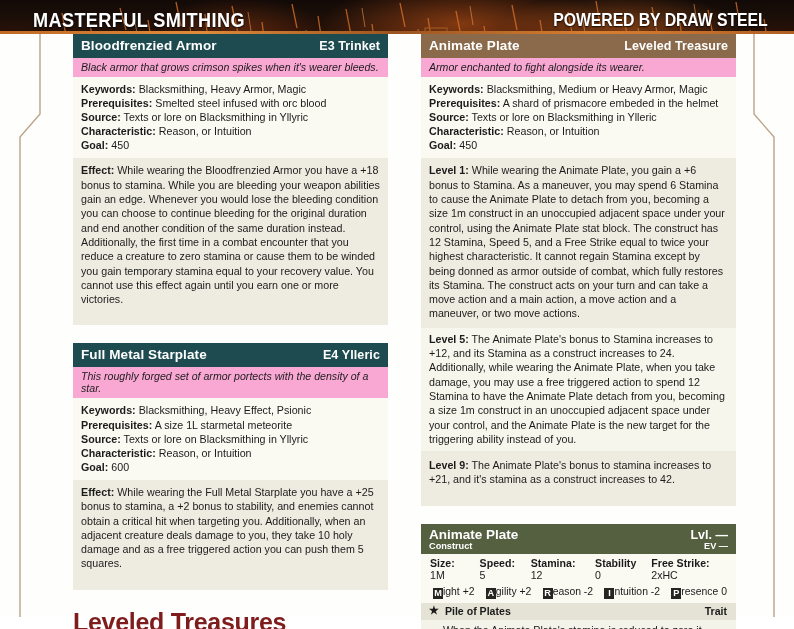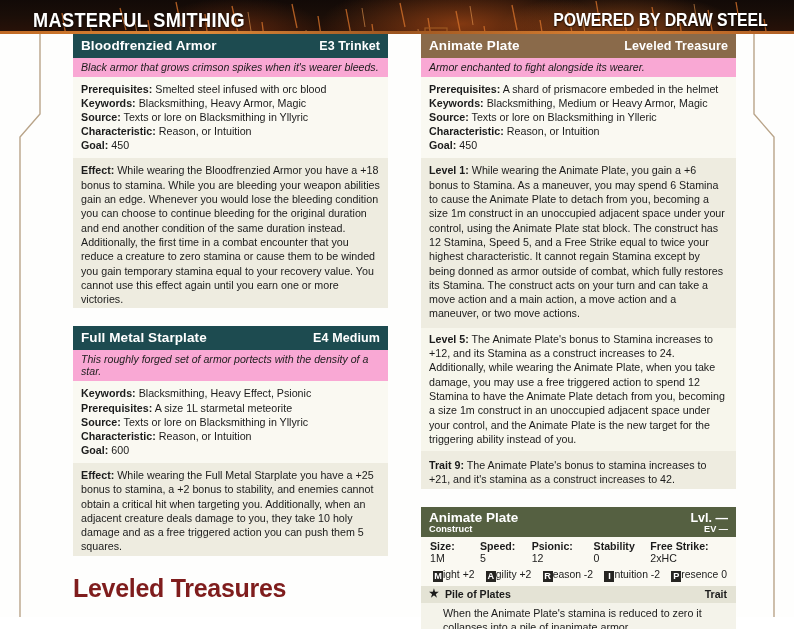--- a/index.html
+++ b/index.html
@@ -132,21 +132,21 @@
   }
   .card-stats {
     background: #faf9f2;
     padding: 5px 8px 6px 8px;
     font-size: 10.7px;
     line-height: 14.1px;
   }
   .card-stats .lbl { font-weight: bold; }
   .card-body {
     background: #eeece0;
-    padding: 5px 8px 2px 8px;
+    padding: 5px 8px 19px 8px;
     font-size: 10.7px;
     line-height: 14.3px;
     text-align: left;
   }
   .card-body .blk { margin-bottom: 7px; }
   .card-body .blk:last-child { margin-bottom: 0; }
   .card-body .lbl { font-weight: bold; }
   .card-body.striped .blk:nth-child(even) {
     background: #f7f6ec;
     margin: 0 -8px 7px -8px;
@@ -304,35 +304,35 @@
 
     <div class="col col-left">
 
       <div class="card">
         <div class="card-head teal">
           <span class="card-title">Bloodfrenzied Armor</span>
           <span class="card-type">E3 Trinket</span>
         </div>
         <div class="card-flavor">Black armor that grows crimson spikes when it's wearer bleeds.</div>
         <div class="card-stats">
+          <div><span class="lbl">Keywords:</span> <span>Blacksmithing, Heavy Armor, Magic</span></div>
           <div><span class="lbl">Prerequisites:</span> <span>Smelted steel infused with orc blood</span></div>
-          <div><span class="lbl">Keywords:</span> <span>Blacksmithing, Heavy Armor, Magic</span></div>
           <div><span class="lbl">Source:</span> <span>Texts or lore on Blacksmithing in Yllyric</span></div>
           <div><span class="lbl">Characteristic:</span> <span>Reason, or Intuition</span></div>
           <div><span class="lbl">Goal:</span> <span>450</span></div>
         </div>
         <div class="card-body">
           <div class="blk"><span class="lbl">Effect:</span> <span>While wearing the Bloodfrenzied Armor you have a +18 bonus to stamina. While you are bleeding your weapon abilities gain an edge. Whenever you would lose the bleeding condition you can choose to continue bleeding for the original duration and end another condition of the same duration instead. Additionally, the first time in a combat encounter that you reduce a creature to zero stamina or cause them to be winded you gain temporary stamina equal to your recovery value. You cannot use this effect again until you earn one or more victories.</span></div>
         </div>
       </div>
 
       <div class="card">
         <div class="card-head teal">
           <span class="card-title">Full Metal Starplate</span>
-          <span class="card-type">E4 Medium</span>
+          <span class="card-type">E4 Ylleric</span>
         </div>
         <div class="card-flavor">This roughly forged set of armor portects with the density of a star.</div>
         <div class="card-stats">
           <div><span class="lbl">Keywords:</span> <span>Blacksmithing, Heavy Effect, Psionic</span></div>
           <div><span class="lbl">Prerequisites:</span> <span>A size 1L starmetal meteorite</span></div>
           <div><span class="lbl">Source:</span> <span>Texts or lore on Blacksmithing in Yllyric</span></div>
           <div><span class="lbl">Characteristic:</span> <span>Reason, or Intuition</span></div>
           <div><span class="lbl">Goal:</span> <span>600</span></div>
         </div>
         <div class="card-body">
@@ -346,48 +346,48 @@
 
     <div class="col col-right">
 
       <div class="card">
         <div class="card-head brown">
           <span class="card-title">Animate Plate</span>
           <span class="card-type">Leveled Treasure</span>
         </div>
         <div class="card-flavor">Armor enchanted to fight alongside its wearer.</div>
         <div class="card-stats">
+          <div><span class="lbl">Keywords:</span> <span>Blacksmithing, Medium or Heavy Armor, Magic</span></div>
           <div><span class="lbl">Prerequisites:</span> <span>A shard of prismacore embeded in the helmet</span></div>
-          <div><span class="lbl">Keywords:</span> <span>Blacksmithing, Medium or Heavy Armor, Magic</span></div>
           <div><span class="lbl">Source:</span> <span>Texts or lore on Blacksmithing in Ylleric</span></div>
           <div><span class="lbl">Characteristic:</span> <span>Reason, or Intuition</span></div>
           <div><span class="lbl">Goal:</span> <span>450</span></div>
         </div>
         <div class="card-body striped">
           <div class="blk"><span class="lbl">Level 1:</span> <span>While wearing the Animate Plate, you gain a +6 bonus to Stamina. As a maneuver, you may spend 6 Stamina to cause the Animate Plate to detach from you, becoming a size 1m construct in an unoccupied adjacent space under your control, using the Animate Plate stat block. The construct has 12 Stamina, Speed 5, and a Free Strike equal to twice your highest characteristic. It cannot regain Stamina except by being donned as armor outside of combat, which fully restores its Stamina. The construct acts on your turn and can take a move action and a main action, a move action and a maneuver, or two move actions.</span></div>
           <div class="blk"><span class="lbl">Level 5:</span> <span>The Animate Plate's bonus to Stamina increases to +12, and its Stamina as a construct increases to 24. Additionally, while wearing the Animate Plate, when you take damage, you may use a free triggered action to spend 12 Stamina to have the Animate Plate detach from you, becoming a size 1m construct in an unoccupied adjacent space under your control, and the Animate Plate is the new target for the triggering ability instead of you.</span></div>
-          <div class="blk"><span class="lbl">Trait 9:</span> <span>The Animate Plate's bonus to stamina increases to +21, and it's stamina as a construct increases to 42.</span></div>
+          <div class="blk"><span class="lbl">Level 9:</span> <span>The Animate Plate's bonus to stamina increases to +21, and it's stamina as a construct increases to 42.</span></div>
         </div>
       </div>
 
       <div class="statblock">
         <div class="sb-head">
           <div class="sb-row1">
             <span class="sb-name">Animate Plate</span>
             <span class="sb-lvl">Lvl. —</span>
           </div>
           <div class="sb-row2">
             <span class="sb-kind">Construct</span>
             <span class="sb-ev">EV —</span>
           </div>
         </div>
         <div class="sb-line">
           <span><span class="lbl">Size:</span> <span>1M</span></span>
           <span><span class="lbl">Speed:</span> <span>5</span></span>
-          <span><span class="lbl">Psionic:</span> <span>12</span></span>
+          <span><span class="lbl">Stamina:</span> <span>12</span></span>
           <span><span class="lbl">Stability</span> <span>0</span></span>
           <span><span class="lbl">Free Strike:</span> <span>2xHC</span></span>
         </div>
         <div class="sb-chars">
           <span><span class="ch-badge">M</span><span>ight</span> <span>+2</span></span>
           <span><span class="ch-badge">A</span><span>gility</span> <span>+2</span></span>
           <span><span class="ch-badge">R</span><span>eason</span> <span>-2</span></span>
           <span><span class="ch-badge">I</span><span>ntuition</span> <span>-2</span></span>
           <span><span class="ch-badge">P</span><span>resence</span> <span>0</span></span>
         </div>

